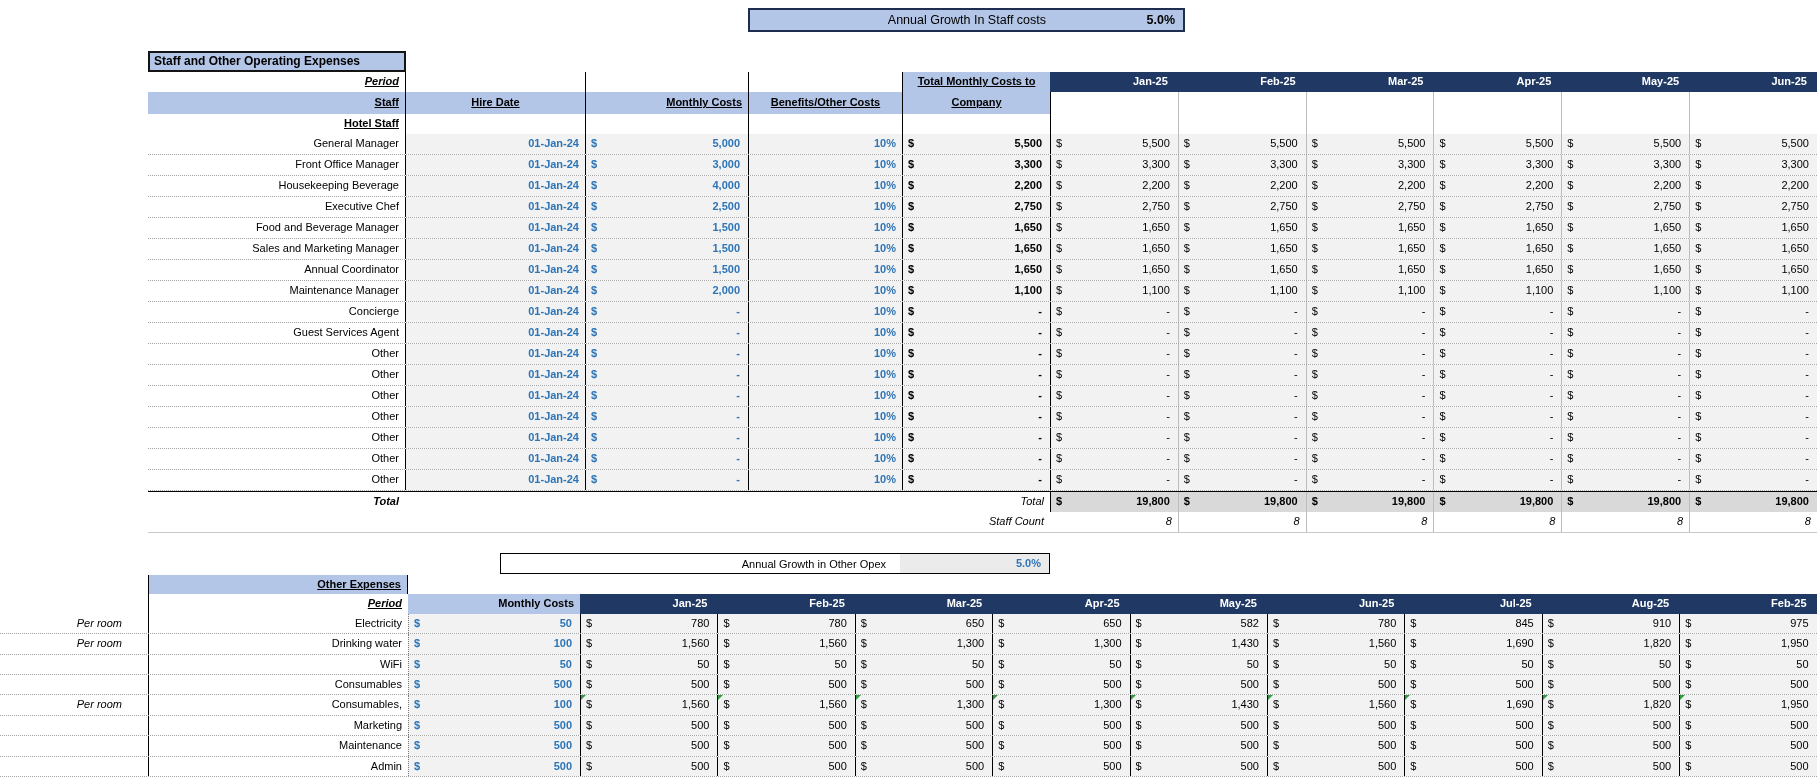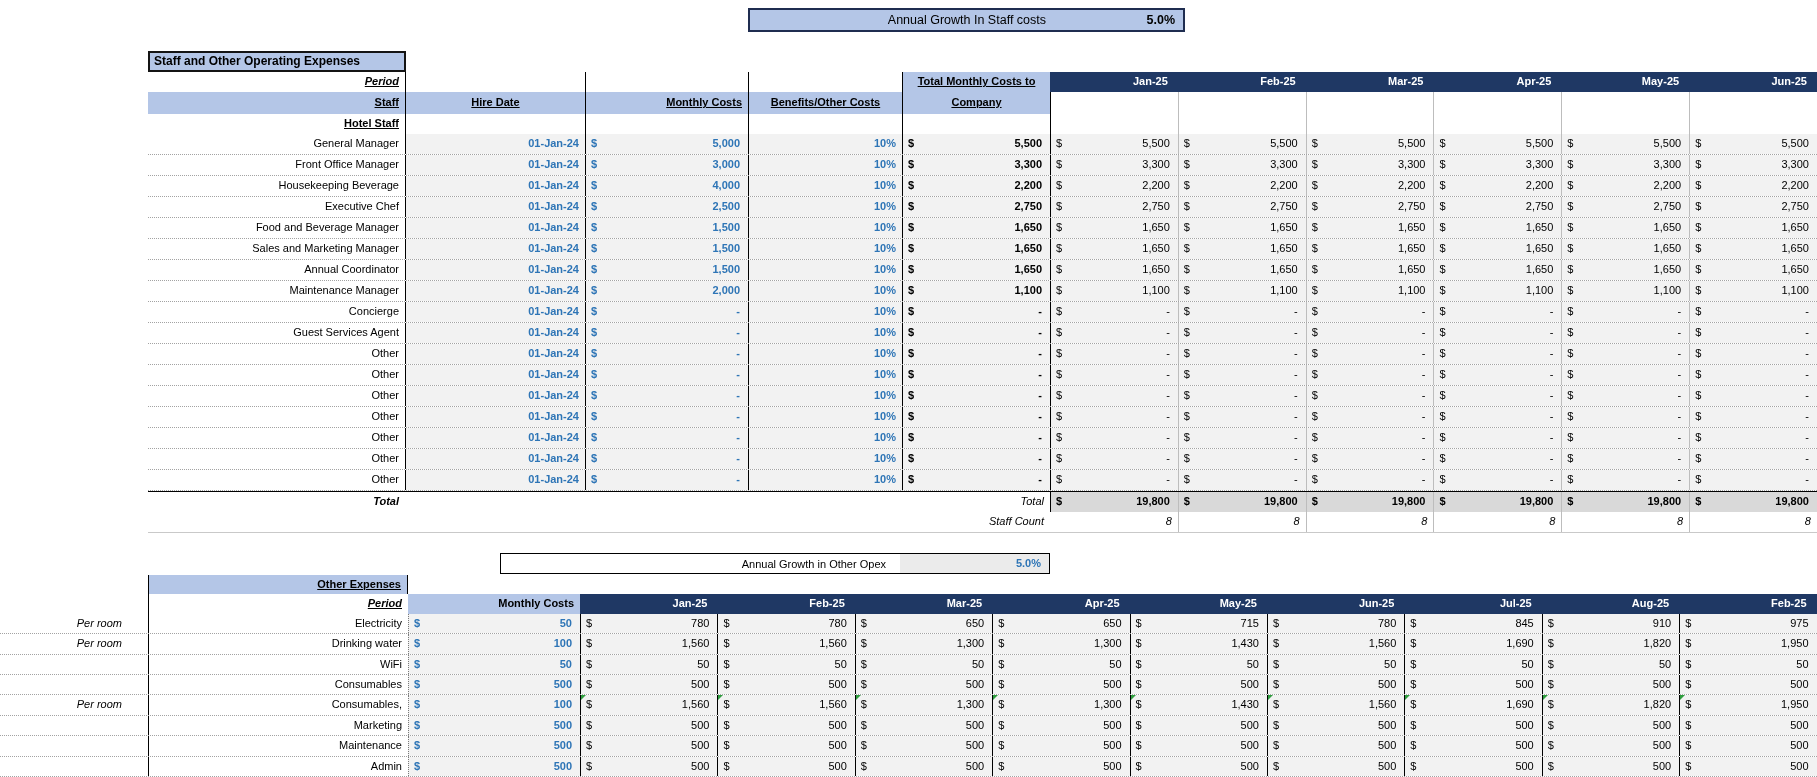--- a/index.html
+++ b/index.html
@@ -893,21 +893,21 @@
         <div class="cell e-m g bl money">
           <div class="cur" style="display: inline;">$</div>
           <div class="val" style="display: inline;">650</div>
         </div>
         <div class="cell e-m g bl money">
           <div class="cur" style="display: inline;">$</div>
           <div class="val" style="display: inline;">650</div>
         </div>
         <div class="cell e-m g bl money">
           <div class="cur" style="display: inline;">$</div>
-          <div class="val" style="display: inline;">715</div>
+          <div class="val" style="display: inline;">582</div>
         </div>
         <div class="cell e-m g bl money">
           <div class="cur" style="display: inline;">$</div>
           <div class="val" style="display: inline;">780</div>
         </div>
         <div class="cell e-m g bl money">
           <div class="cur" style="display: inline;">$</div>
           <div class="val" style="display: inline;">845</div>
         </div>
         <div class="cell e-m g bl money">

